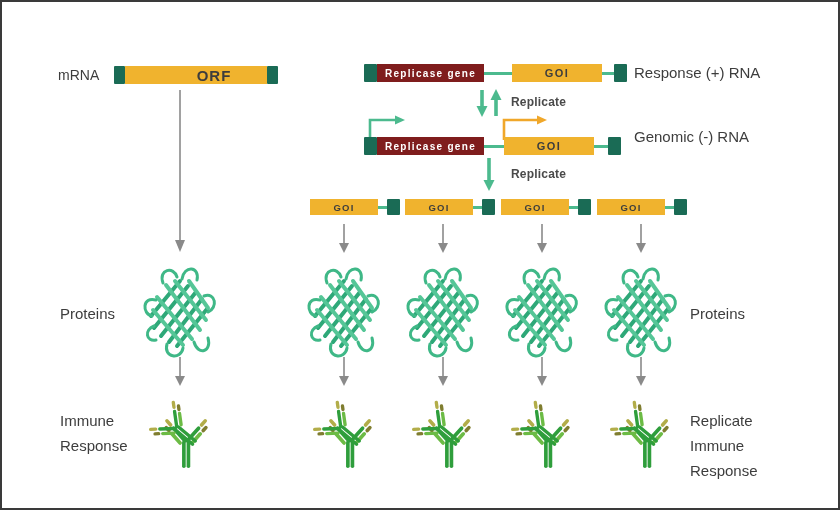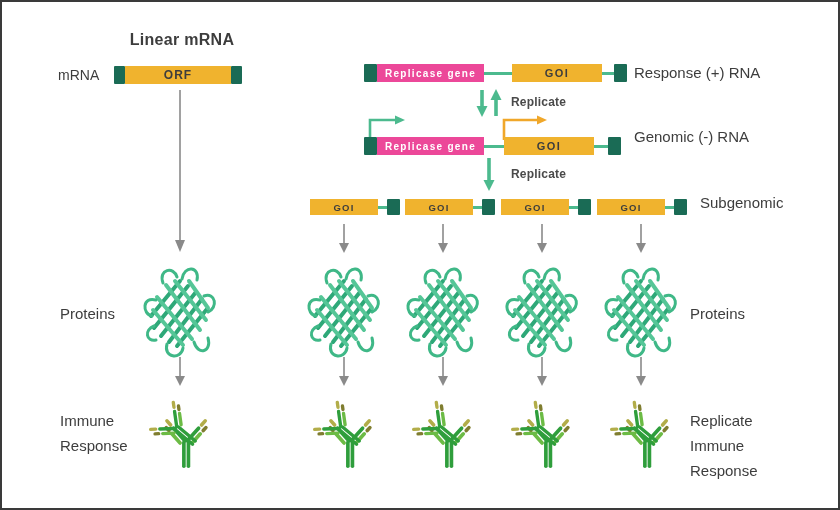--- a/index.html
+++ b/index.html
@@ -10,23 +10,23 @@
   }
   .abs{position:absolute;}
   .title{font-size:16px;font-weight:700;letter-spacing:.3px;text-align:center;}
   .rowlabel{font-size:15px;font-weight:500;line-height:18px;white-space:nowrap;}
   .stack div{font-size:15px;font-weight:500;line-height:25px;white-space:nowrap;}
   .sidelabel{font-size:14px;font-weight:500;line-height:18px;}
   .replicate{font-size:12px;font-weight:700;color:#4a4a4a;letter-spacing:.2px;}
   .construct{display:flex;align-items:center;}
   .cap{background:#1a6b55;border-radius:1px;align-self:stretch;}
   .seg{display:flex;align-items:center;justify-content:center;align-self:stretch;}
-  .seg-green{background:#ec4899;color:#ffffff;font-weight:700;font-size:10px;letter-spacing:1.3px;}
+  .seg-green{background:#7f1d1d;color:#ffffff;font-weight:700;font-size:10px;letter-spacing:1.3px;}
   .seg-yellow{background:#f0b32e;color:#3d3d3d;font-weight:700;}
-  .orf-text{font-size:12px;letter-spacing:1px;}
+  .orf-text{font-size:15px;letter-spacing:1px;padding-left:36px;}
   .goi-text{font-size:11px;letter-spacing:1.5px;}
   .goi-small{font-size:9.5px;letter-spacing:1.2px;}
   .link{background:#4cba8e;height:3px;}
   svg{display:block;overflow:visible;}
 </style>
 </head>
 <body>
 
 <svg width="0" height="0" style="position:absolute" aria-hidden="true">
   <defs>
@@ -81,21 +81,20 @@
 
     <g id="gray-arrow-short" fill="#8a8a8a" stroke="#8a8a8a">
       <line x1="8" y1="0" x2="8" y2="20" stroke-width="1.6"></line>
       <polygon points="3,19 13,19 8,29" stroke="none"></polygon>
     </g>
   </defs>
 </svg>
 
 <div class="canvas">
 
-  <div class="abs title" style="left:90px;top:29px;width:180px;">Linear mRNA</div>
 
   <div class="abs sidelabel" style="left:56px;top:64px;">mRNA</div>
   <div class="abs construct" style="left:112px;top:64px;height:18px;">
     <div class="cap" style="width:11px;"></div>
     <div class="seg seg-yellow orf-text" style="width:106px;">ORF</div>
     <div class="cap" style="width:11px;"></div>
   </div>
 
   <div class="abs construct" style="left:362px;top:62px;height:18px;">
     <div class="cap" style="width:13px;"></div>
@@ -154,21 +153,20 @@
     <div class="seg seg-yellow goi-small" style="width:68px;">GOI</div>
     <div class="link" style="width:9px;"></div>
     <div class="cap" style="width:13px;"></div>
   </div>
   <div class="abs construct" style="left:595px;top:197px;height:16px;">
     <div class="seg seg-yellow goi-small" style="width:68px;">GOI</div>
     <div class="link" style="width:9px;"></div>
     <div class="cap" style="width:13px;"></div>
   </div>
   <div class="abs stack" style="left:698px;top:188px;">
-    <div>Subgenomic</div>
   </div>
 
   <svg class="abs" style="left:170px;top:88px;" width="16" height="164" viewBox="0 0 16 164">
     <line x1="8" y1="0" x2="8" y2="152" stroke="#8a8a8a" stroke-width="1.6"></line>
     <polygon points="3,150 13,150 8,162" fill="#8a8a8a"></polygon>
   </svg>
 
   <svg class="abs" style="left:334px;top:222px;" width="16" height="30">
       <use href="#gray-arrow-short"></use>
     </svg>

